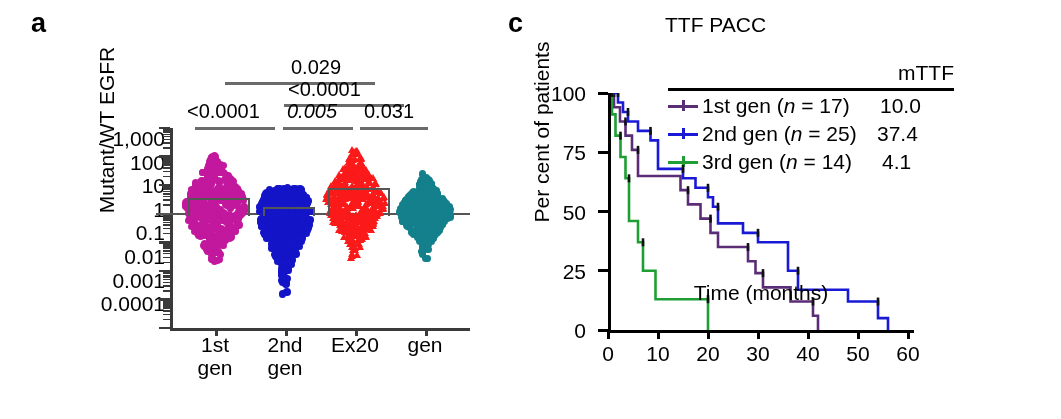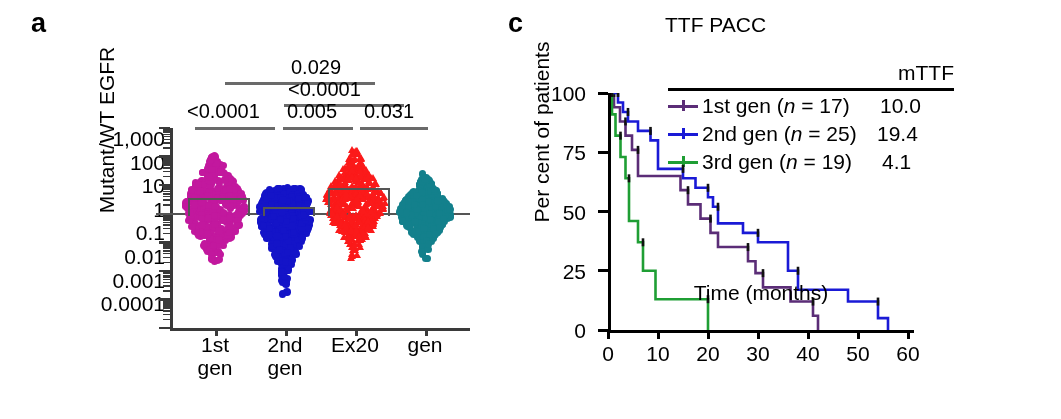--- a/index.html
+++ b/index.html
@@ -88,21 +88,21 @@
 
     <div class="pv" style="left:291px;top:57px;">0.029</div>
     <div class="pbar" style="left:225px;top:82px;width:150px;"></div>
 
     <div class="pv" style="left:187px;top:101px;">&lt;0.0001</div>
     <div class="pbar" style="left:195px;top:127px;width:80px;"></div>
 
     <div class="pv" style="left:288px;top:79px;">&lt;0.0001</div>
     <div class="pbar" style="left:284px;top:104px;width:120px;"></div>
 
-    <div class="pv" style="left:287px;top:101px;">0.005</div>
+    <div class="pv" style="left:287px;top:101px;font-style:italic;">0.005</div>
     <div class="pbar" style="left:283px;top:127px;width:70px;"></div>
 
     <div class="pv" style="left:364px;top:101px;">0.031</div>
     <div class="pbar" style="left:360px;top:127px;width:68px;"></div>
 
     <div id="plotA">
       <div class="axisline" id="axA-y"></div>
       <div class="axisline" id="axA-x"></div>
       <div id="ticksA">
           <div class="Mtick" style="top: -1.2px;"></div>
@@ -1947,26 +1947,26 @@
     <div class="legrow" style="top:92px;">
       <div class="legline" style="background:#5B2D77;"></div>
       <div class="legcens" style="background:#5B2D77;"></div>
       <div class="leglabel"><span>1st gen (</span><span class="it">n</span><span> = 17)</span></div>
       <div class="legval" style="left:212px;">10.0</div>
     </div>
     <div class="legrow" style="top:120px;">
       <div class="legline" style="background:#1A1AD6;"></div>
       <div class="legcens" style="background:#1A1AD6;"></div>
       <div class="leglabel"><span>2nd gen (</span><span class="it">n</span><span> = 25)</span></div>
-      <div class="legval" style="left:209px;">19.4</div>
+      <div class="legval" style="left:209px;">37.4</div>
     </div>
     <div class="legrow" style="top:148px;">
       <div class="legline" style="background:#1F9E34;"></div>
       <div class="legcens" style="background:#1F9E34;"></div>
-      <div class="leglabel"><span>3rd gen (</span><span class="it">n</span><span> = 19)</span></div>
+      <div class="leglabel"><span>3rd gen (</span><span class="it">n</span><span> = 14)</span></div>
       <div class="legval" style="left:214px;">4.1</div>
     </div>
 
     <div id="plotC">
       <div id="axC-y"></div>
       <div id="axC-x"></div>
       <div id="yticksC">
           <div class="ytickC" style="top: 235.5px;">
             <div class="ytlabC" style="top: 1.5px;">0</div>
           </div>

